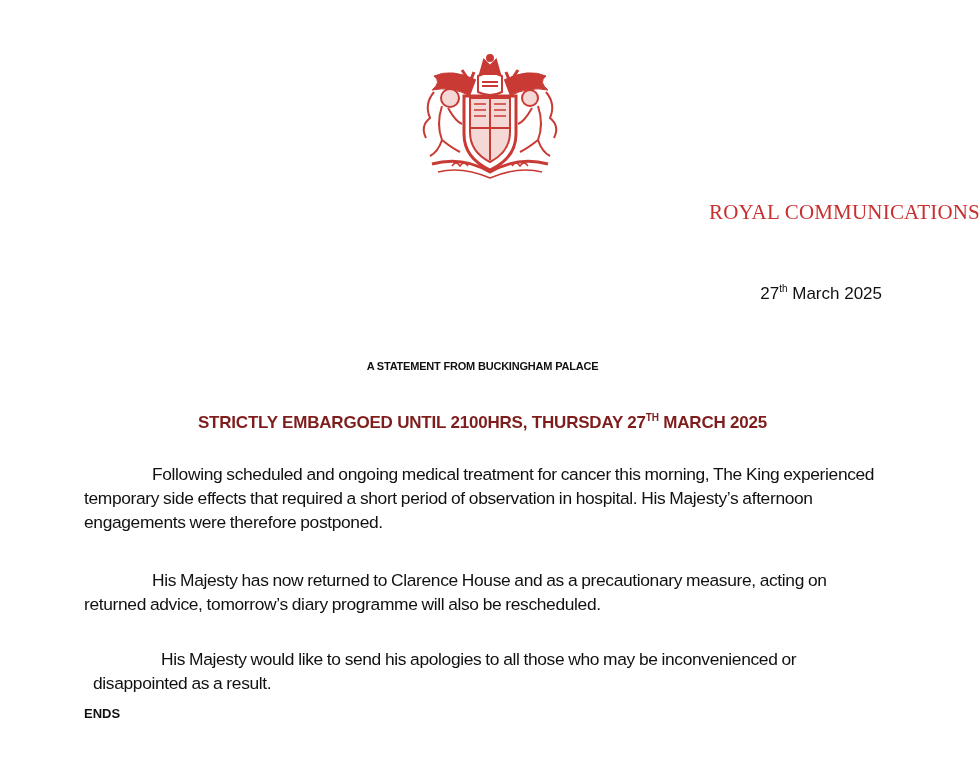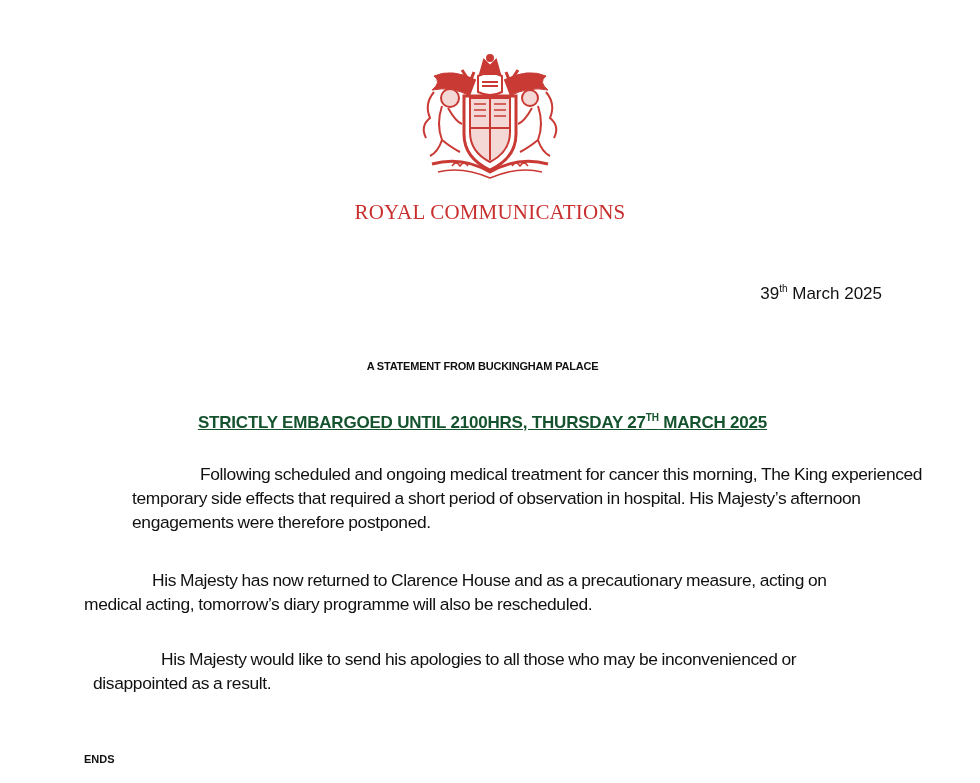--- a/index.html
+++ b/index.html
@@ -1,34 +1,34 @@
 <!DOCTYPE html>
 <html><head>
 <meta charset="utf-8">
 <style>
   html, body { margin:0; padding:0; background:#ffffff; }
   body { width:980px; height:783px; position:relative; overflow:hidden;
          font-family:"Liberation Sans", sans-serif; color:#111; }
   .crest { position:absolute; left:412px; top:52px; width:156px; height:130px; }
-  .org-title { position:absolute; left:0; width:980px; top:200px; text-align:center;
+  .org-title { position:absolute; left:0; width:980px; top:200px; text-align:right;
                font-family:"Liberation Serif", serif; font-size:21px; letter-spacing:0.2px; }
   .date { position:absolute; right:98px; top:283px; font-size:17px; }
   .date sup { font-size:10px; vertical-align:7px; }
   .heading { position:absolute; left:0; width:965px; top:360px; text-align:center;
              font-size:11px; font-weight:bold; letter-spacing:-0.2px; }
   .embargo { position:absolute; left:0; width:965px; top:412px; text-align:center;
              font-size:17px; font-weight:bold; letter-spacing:-0.2px; }
   .embargo sup { font-size:10px; vertical-align:7px; }
   .para { position:absolute; left:84px; width:800px; font-size:17.4px; line-height:24px;
           letter-spacing:-0.35px; word-spacing:-0.5px; }
   .para .indent { display:inline-block; width:68px; }
-  .p1 { top:462px;margin-left:48px; }
+  .p1 { top:462px; }
   .p2 { top:568px; }
   .p3 { top:647px;margin-left:9px; }
-  .ends { position:absolute; left:84px; top:753px; font-size:11px; font-weight:bold;text-align:center; }
+  .ends { position:absolute; left:84px; top:706px; font-size:13px; font-weight:bold;text-align:center; }
 </style>
 </head>
 <body>
 
 <div class="crest">
   <svg viewBox="0 0 156 130" width="156" height="130">
     <g fill="none" stroke="#c93a35" stroke-width="2">
 
       <path d="M68 22 L72 8 L78 14 L84 8 L88 22 Z" fill="#c93a35"></path>
       <circle cx="78" cy="6" r="3" fill="#c93a35"></circle>
@@ -59,28 +59,28 @@
       <path d="M20 112 Q50 104 78 120 Q106 104 136 112" stroke-width="3"></path>
       <path d="M26 120 Q50 114 78 126 Q106 114 130 120" stroke-width="1.5"></path>
       <path d="M40 114 q4 -6 8 0 q4 -6 8 0 M100 114 q4 -6 8 0 q4 -6 8 0" stroke-width="1.5"></path>
     </g>
   </svg>
 </div>
 
 <div class="org-title" style="color:#c8302f;">ROYAL COMMUNICATIONS</div>
 
 <div class="date">
-  <span>39</span><sup>th</sup><span> March 2025</span>
+  <span>27</span><sup>th</sup><span> March 2025</span>
 </div>
 
 <div class="heading">A STATEMENT FROM BUCKINGHAM PALACE</div>
 
-<div class="embargo" style="color:#14532d;text-decoration:underline;">
+<div class="embargo" style="color:#7f1d1d;">
   <span>STRICTLY EMBARGOED UNTIL 2100HRS, THURSDAY 27</span><sup>TH</sup><span> MARCH 2025</span>
 </div>
 
 <div class="para p1"><span class="indent"></span><span>Following scheduled and ongoing medical treatment for cancer this morning, The King experienced temporary side effects that required a short period of observation in hospital. His Majesty’s afternoon engagements were therefore postponed.</span></div>
 
-<div class="para p2"><span class="indent"></span><span>His Majesty has now returned to Clarence House and as a precautionary measure, acting on medical acting, tomorrow’s diary programme will also be rescheduled.</span></div>
+<div class="para p2"><span class="indent"></span><span>His Majesty has now returned to Clarence House and as a precautionary measure, acting on returned advice, tomorrow’s diary programme will also be rescheduled.</span></div>
 
 <div class="para p3"><span class="indent"></span><span>His Majesty would like to send his apologies to all those who may be inconvenienced or disappointed as a result.</span></div>
 
 <div class="ends">ENDS</div>
 
 </body></html>

